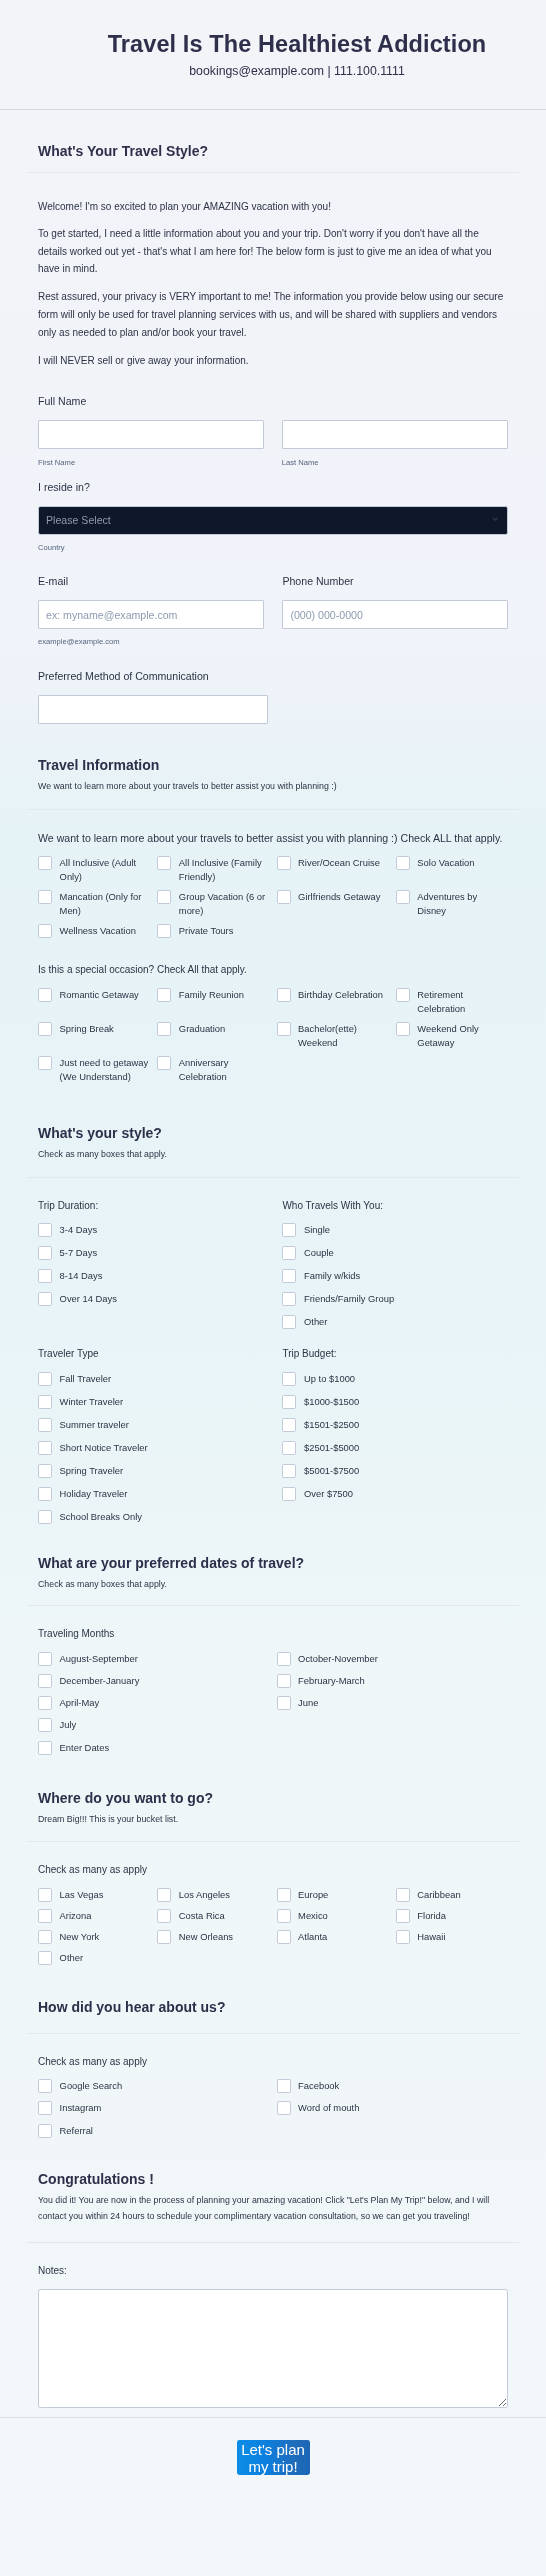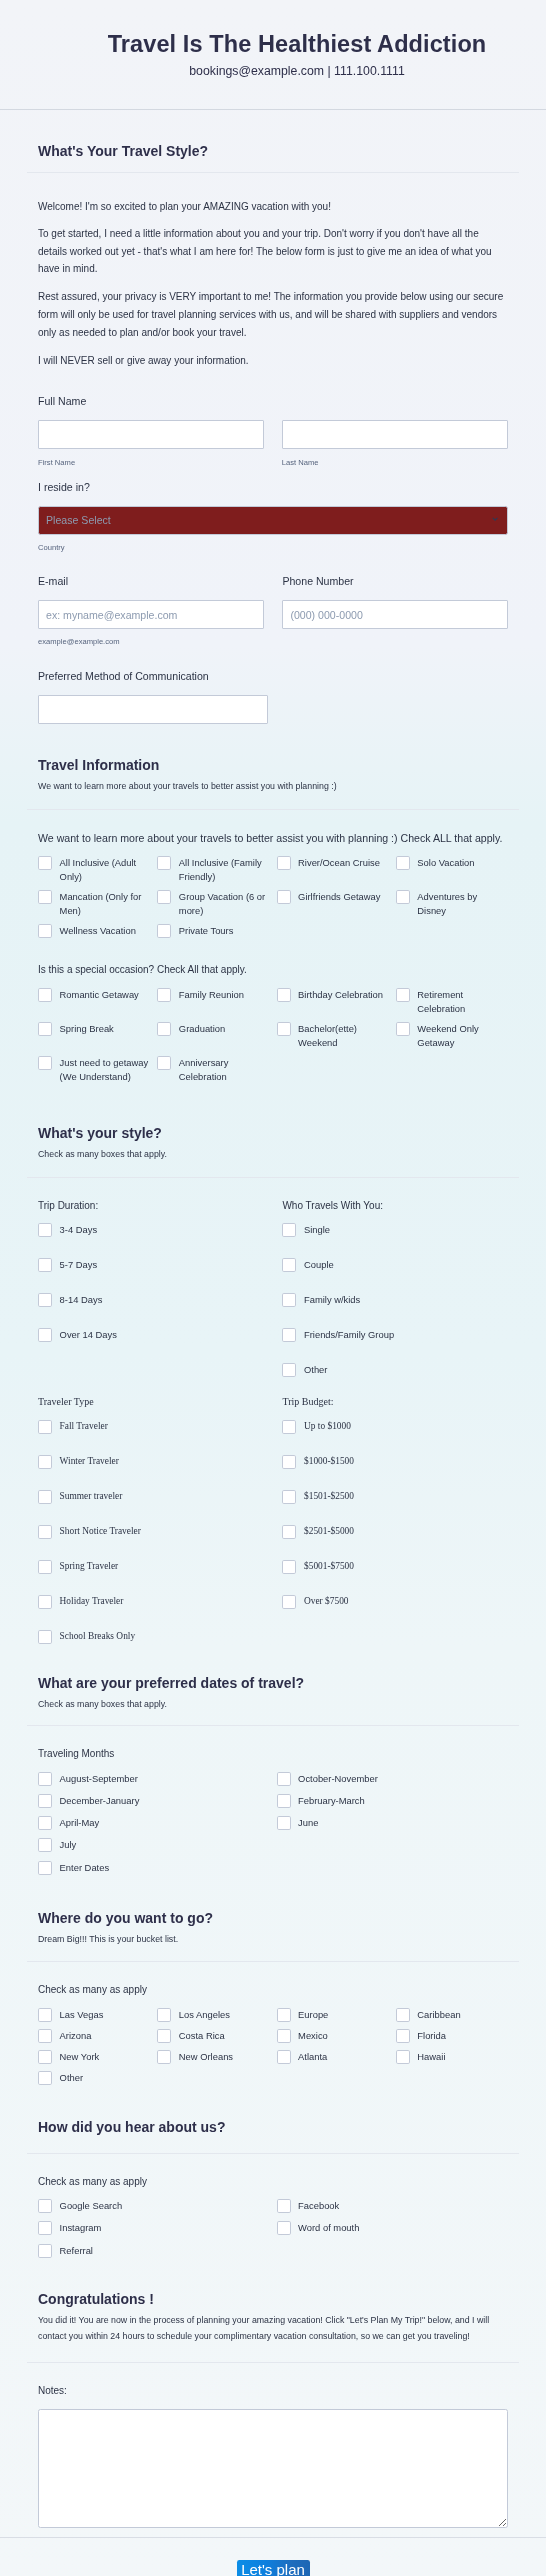--- a/index.html
+++ b/index.html
@@ -82,42 +82,42 @@
     border-radius: 1px;
     font-family: "Liberation Sans", sans-serif;
     font-size: 10.6px;
     padding: 0 7px;
     color: #2c3345;
   }
   .input::placeholder { color: #8d9bb0; }
   .select {
     position: relative;
     height: 29px;
-    background: #7f1d1d;
+    background: #0f172a;
     border: 0.6px solid #c3cad8;
     border-radius: 2.4px;
     display: flex;
     align-items: center;
     padding: 8px 7px;
     font-size: 10.6px;
     color: #8d9bb0;
   }
   .select .chev {
     position: absolute; right: 8.2px; top: 8.8px;
     width: 8.2px; height: 8.2px;
   }
   .field { margin-top: 28px; }
   .cb-grid {
     display: grid;
     grid-template-columns: repeat(4, 1fr);
     column-gap: 7px;
     row-gap: 7px;
   }
   .cb-grid.two { grid-template-columns: repeat(2, 1fr); column-gap: 7px; row-gap: 8.2px; }
-  .cb-col { display: flex; flex-direction: column; gap: 21px; }
+  .cb-col { display: flex; flex-direction: column; gap: 9px; }
   .cb {
     display: flex;
     align-items: flex-start;
     gap: 0;
   }
   .box {
     flex: 0 0 auto;
     width: 14px; height: 14px;
     background: #fff;
     border: 0.6px solid #c3cad8;
@@ -389,21 +389,21 @@
               <span class="cb-label">Friends/Family Group</span>
             </label>
           <label class="cb">
               <span class="box"></span>
               <span class="cb-label">Other</span>
             </label>
         </div>
       </div>
     </div>
 
-    <div class="row2" style="padding-top:17.6px;gap:7px;font-family:Liberation Serif, serif;">
+    <div class="row2" style="padding-top:17.6px;gap:7px;">
       <div>
         <div class="q-label small">Traveler Type</div>
         <div class="cb-col">
           <label class="cb">
               <span class="box"></span>
               <span class="cb-label">Fall Traveler</span>
             </label>
           <label class="cb">
               <span class="box"></span>
               <span class="cb-label">Winter Traveler</span>

